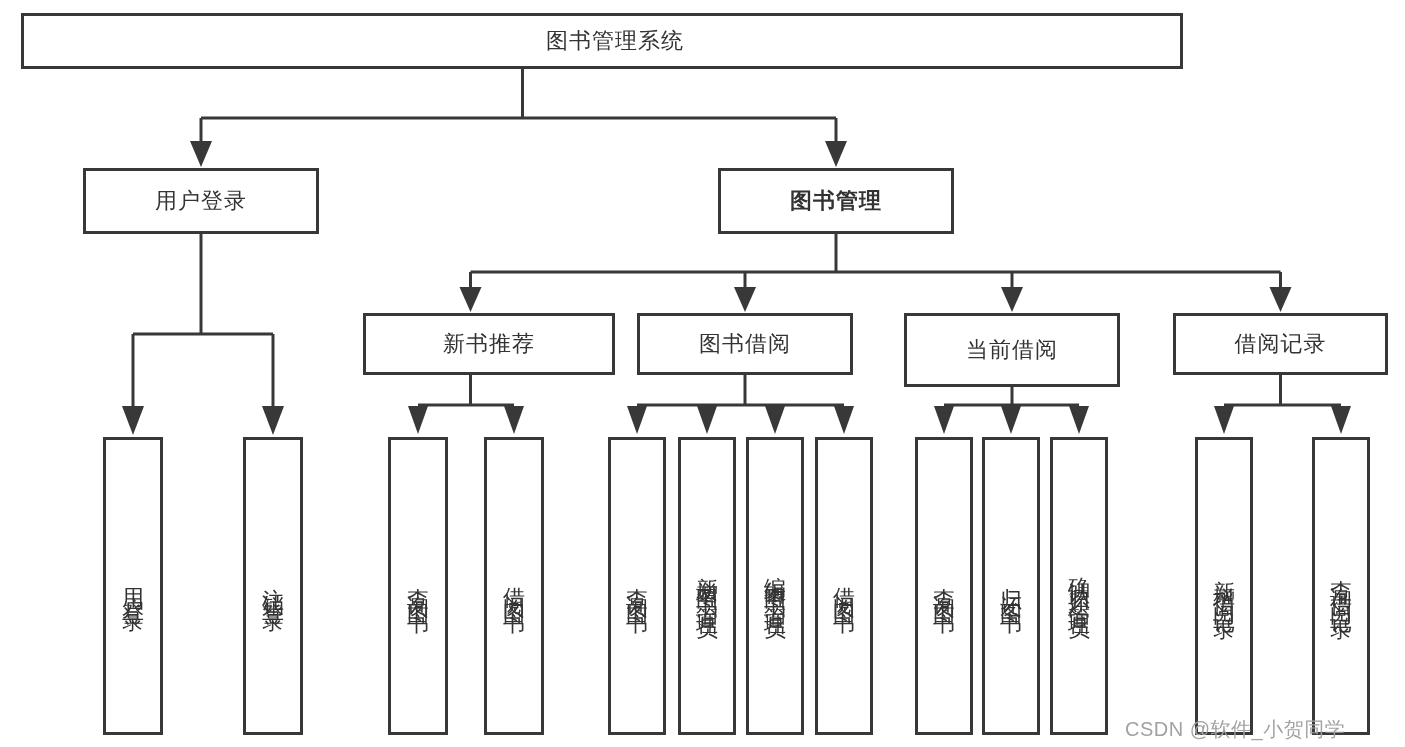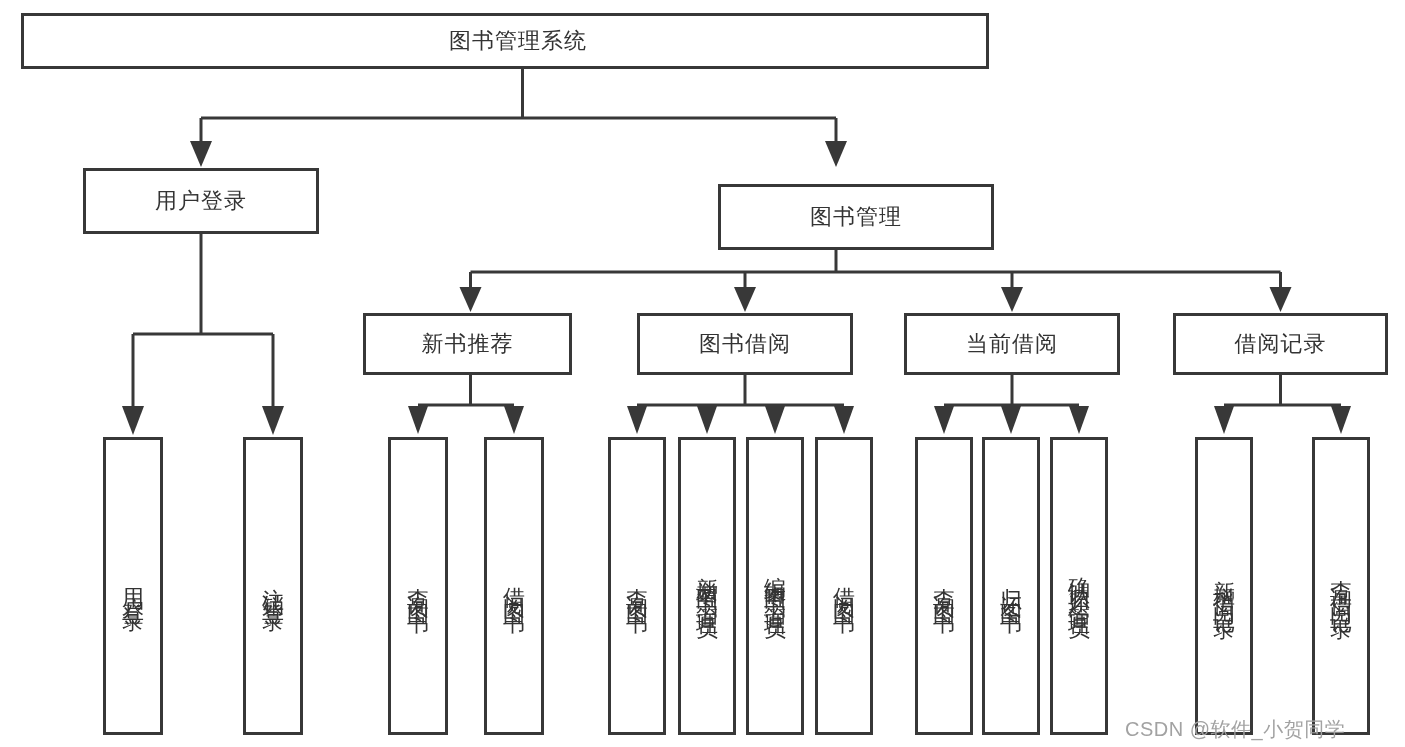--- a/index.html
+++ b/index.html
@@ -121,38 +121,38 @@
 
       <polygon points="934,406 954,406 944,434"></polygon>
       <polygon points="1001,406 1021,406 1011,434"></polygon>
       <polygon points="1069,406 1089,406 1079,434"></polygon>
 
       <polygon points="1214,406 1234,406 1224,434"></polygon>
       <polygon points="1331,406 1351,406 1341,434"></polygon>
     </g>
   </svg>
 
-  <div class="hbox" style="left:21px;top:13px;width:968px;height:56px;padding-left:26px;">
+  <div class="hbox" style="left:21px;top:13px;width:1162px;height:56px;padding-left:26px;">
     <span>图书管理系统</span>
   </div>
 
   <div class="hbox" style="left:83px;top:168px;width:236px;height:66px;">
     <span>用户登录</span>
   </div>
-  <div class="hbox" style="left:718px;top:184px;width:276px;height:66px;">
+  <div class="hbox" style="left:718px;top:168px;width:236px;height:66px;font-weight:bold;">
     <span>图书管理</span>
   </div>
 
-  <div class="hbox" style="left:363px;top:313px;width:209px;height:62px;">
+  <div class="hbox" style="left:363px;top:313px;width:252px;height:62px;">
     <span>新书推荐</span>
   </div>
   <div class="hbox" style="left:637px;top:313px;width:216px;height:62px;text-align:center;">
     <span>图书借阅</span>
   </div>
-  <div class="hbox" style="left:904px;top:313px;width:216px;height:62px;">
+  <div class="hbox" style="left:904px;top:313px;width:216px;height:74px;">
     <span>当前借阅</span>
   </div>
   <div class="hbox" style="left:1173px;top:313px;width:215px;height:62px;">
     <span>借阅记录</span>
   </div>
 
   <div class="vbox" style="left:103px;top:437px;width:60px;height:298px;">
     <span>用户登录</span>
   </div>
   <div class="vbox" style="left:243px;top:437px;width:60px;height:298px;">

